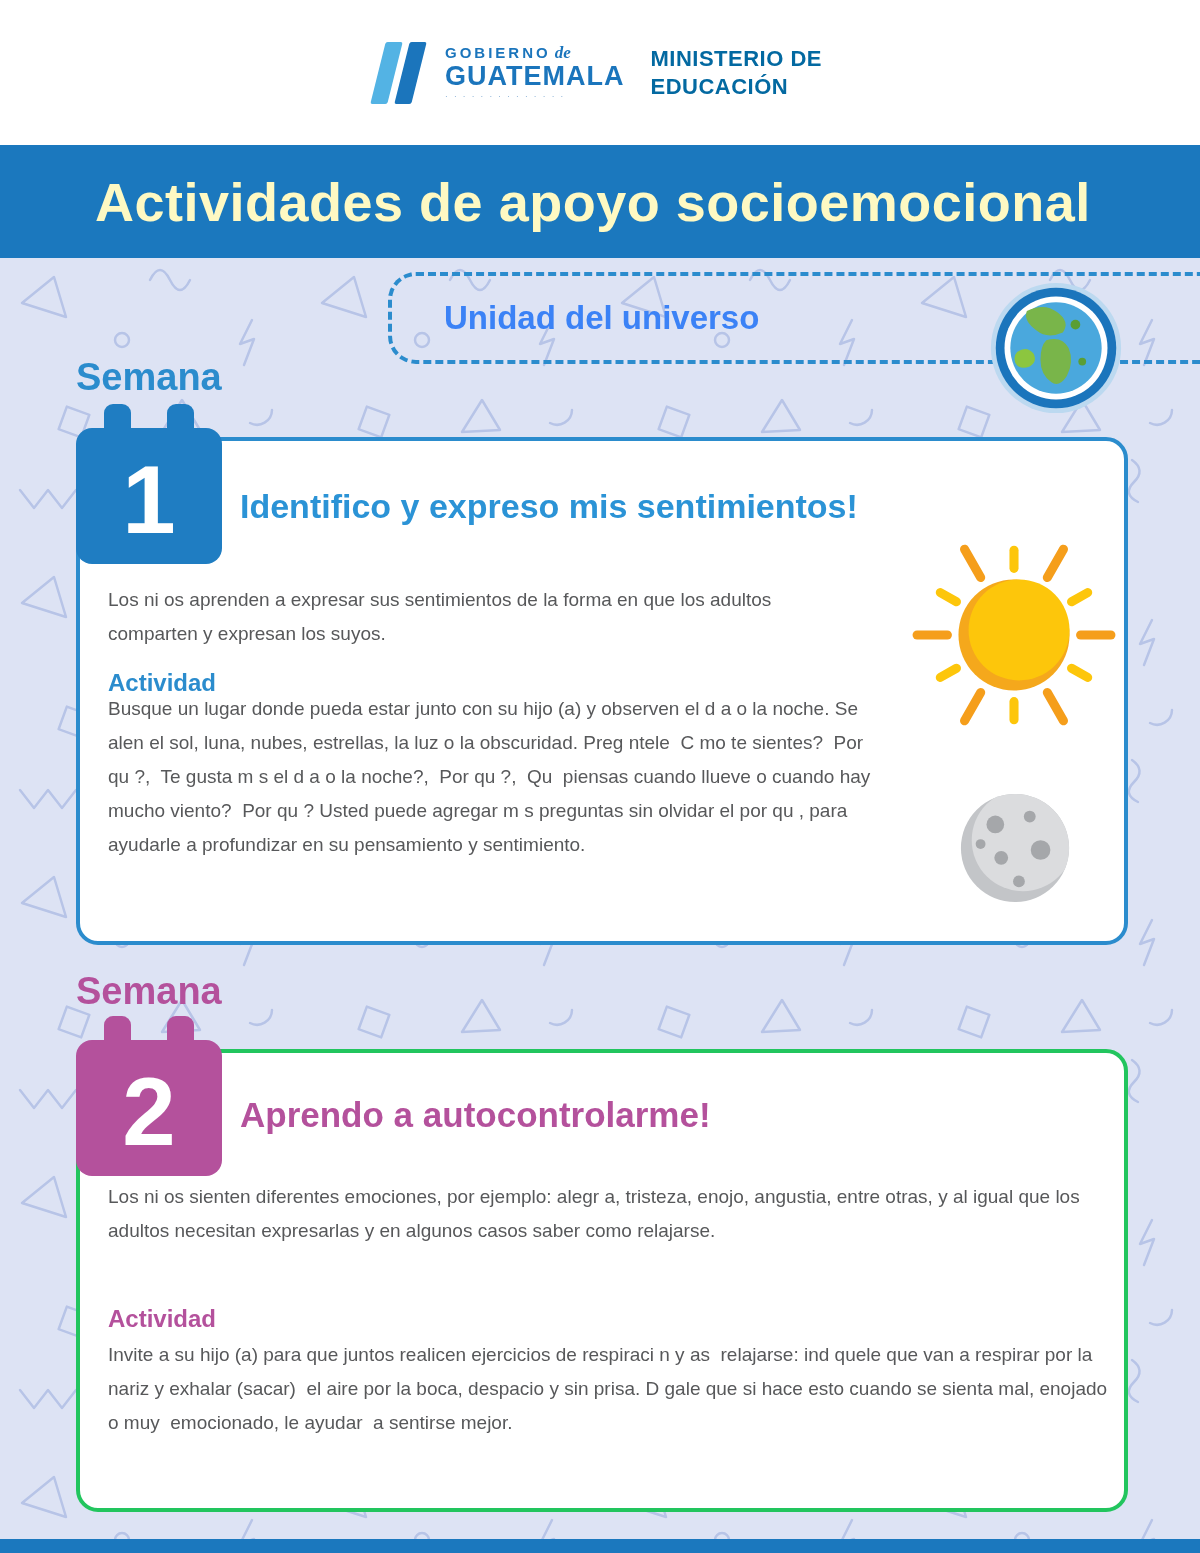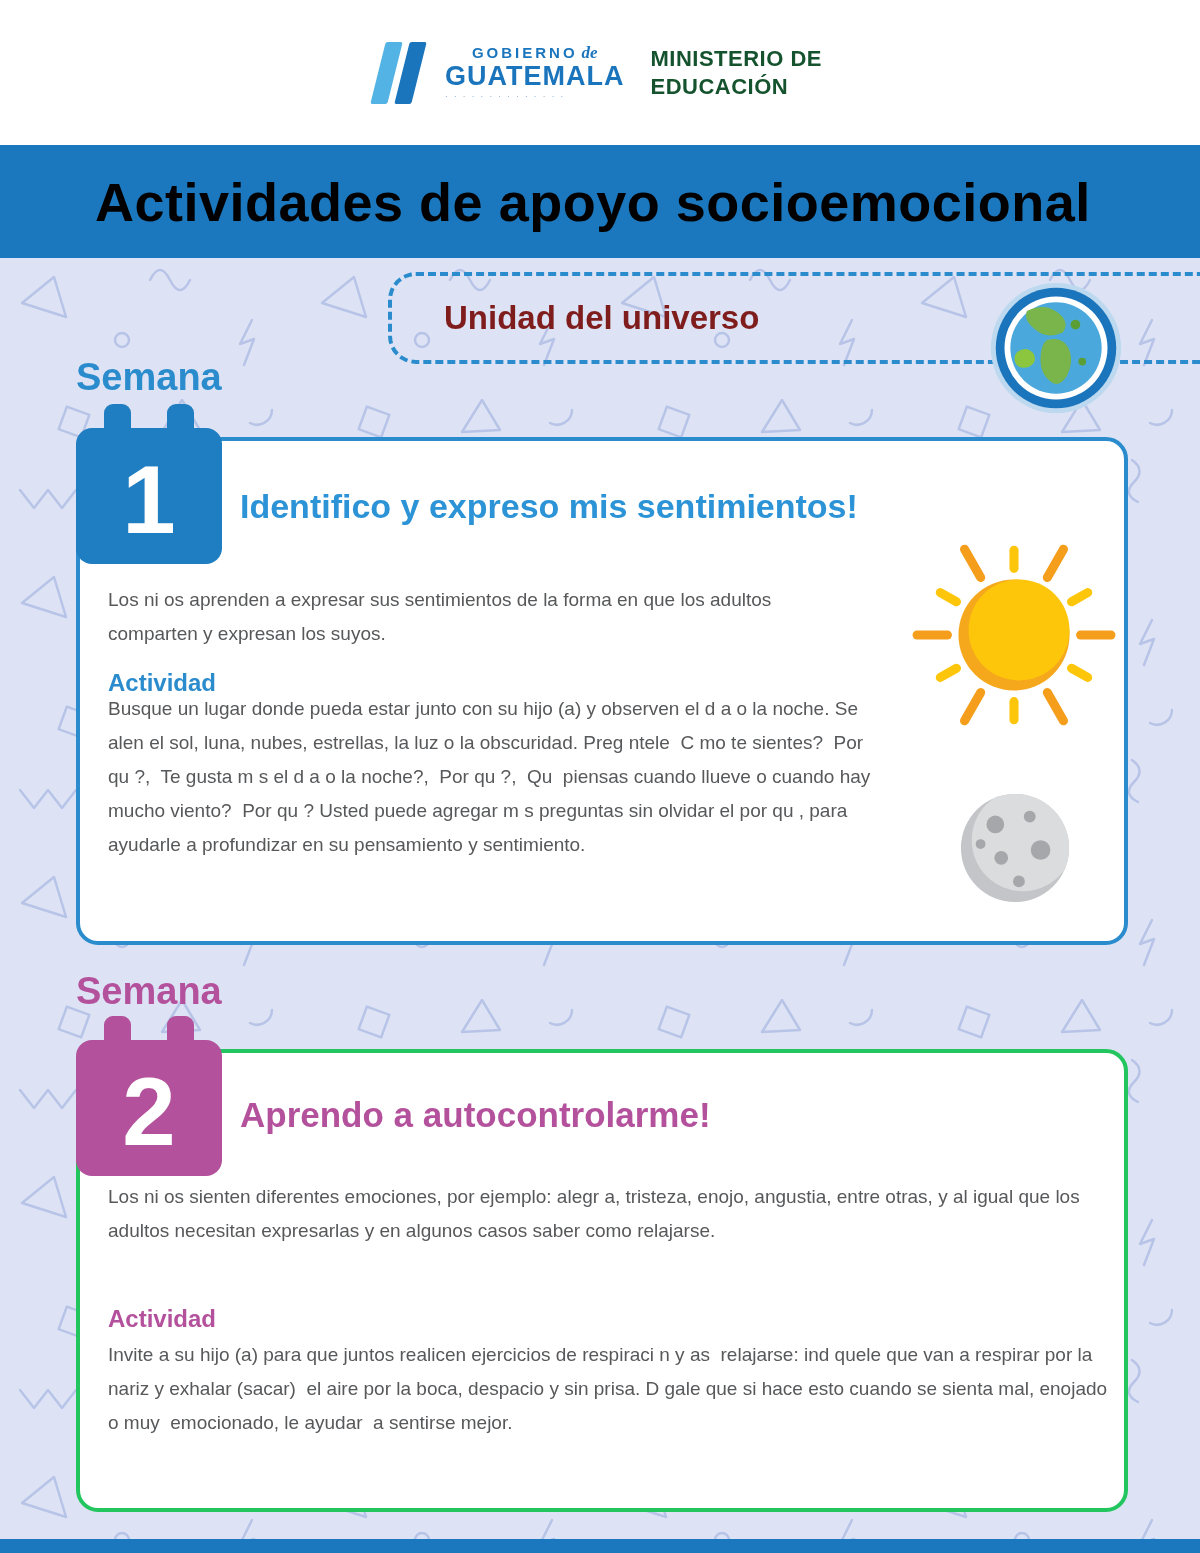--- a/index.html
+++ b/index.html
@@ -12,33 +12,33 @@
   
   .header {
     position: absolute; top: 0; left: 0; right: 0; height: 145px;
     display: flex; justify-content: center; align-items: center; gap: 26px;
     background: #fff;
   }
   .logo-bars { display: flex; gap: 7px; transform: skewX(-14deg); }
   .logo-bar1 { width: 17px; height: 62px; background: #53b3e4; border-radius: 2px; }
   .logo-bar2 { width: 17px; height: 62px; background: #1b75bc; border-radius: 2px; }
   .logo-text { color: #1b75bc; line-height: 1.05; }
-  .logo-line1 { font-size: 15px; font-weight: bold; letter-spacing: 3px; text-align: center; }
+  .logo-line1 { font-size: 15px; font-weight: bold; letter-spacing: 3px; }
   .logo-de { font-style: italic; font-family: "Liberation Serif", serif; font-size: 17px; letter-spacing: 0; text-transform: none; margin-left: 4px; }
   .logo-line2 { font-size: 27px; font-weight: 800; letter-spacing: 1px; }
   .logo-tagline { font-size: 8px; color: #7fa9d2; letter-spacing: 2px; margin-top: 3px; }
-  .ministry { color: #14532d; font-weight: 800; font-size: 22px; line-height: 1.25; letter-spacing: 0.5px; }
+  .ministry { color: #0369a1; font-weight: 800; font-size: 22px; line-height: 1.25; letter-spacing: 0.5px; }
 
   
   .banner {
     position: absolute; top: 145px; left: 0; right: 0; height: 113px;
     background: #1b78be; display: flex; align-items: center;
   }
   .banner h1 {
-    color: #000000; font-size: 54px; font-weight: 800;
+    color: #fef9c3; font-size: 54px; font-weight: 800;
     padding-left: 95px; letter-spacing: 0.5px;
   }
 
   
   .content-bg {
     position: absolute; top: 258px; left: 0; right: 0; bottom: 14px;
     background: #dde3f4;
   }
   .content-bg svg { display: block; width: 100%; height: 100%; }
 
@@ -47,21 +47,21 @@
     position: absolute; left: 0; right: 0; bottom: 0; height: 14px;
     background: #1b78be;
   }
 
   
   .unit-box {
     position: absolute; left: 388px; top: 272px; width: 870px; height: 92px;
     border: 4px dashed #2b8ccd; border-radius: 28px;
     display: flex; align-items: center; padding-left: 52px; z-index: 1;
   }
-  .unit-box span { color: #7f1d1d; font-size: 33px; font-weight: 800; }
+  .unit-box span { color: #3b82f6; font-size: 33px; font-weight: 800; }
   .earth { position: absolute; left: 988px; top: 280px; width: 136px; height: 136px; z-index: 3; }
 
   
   .semana { position: absolute; left: 76px; font-size: 38px; font-weight: 800; z-index: 2; }
   .semana.s1 { top: 356px; color: #2b8ccd; }
   .semana.s2 { top: 970px; color: #b4519c; }
 
   .calendar { position: absolute; left: 76px; width: 146px; height: 160px; z-index: 4; }
   .calendar .tab {
     position: absolute; top: 0; width: 27px; height: 44px; border-radius: 9px;

